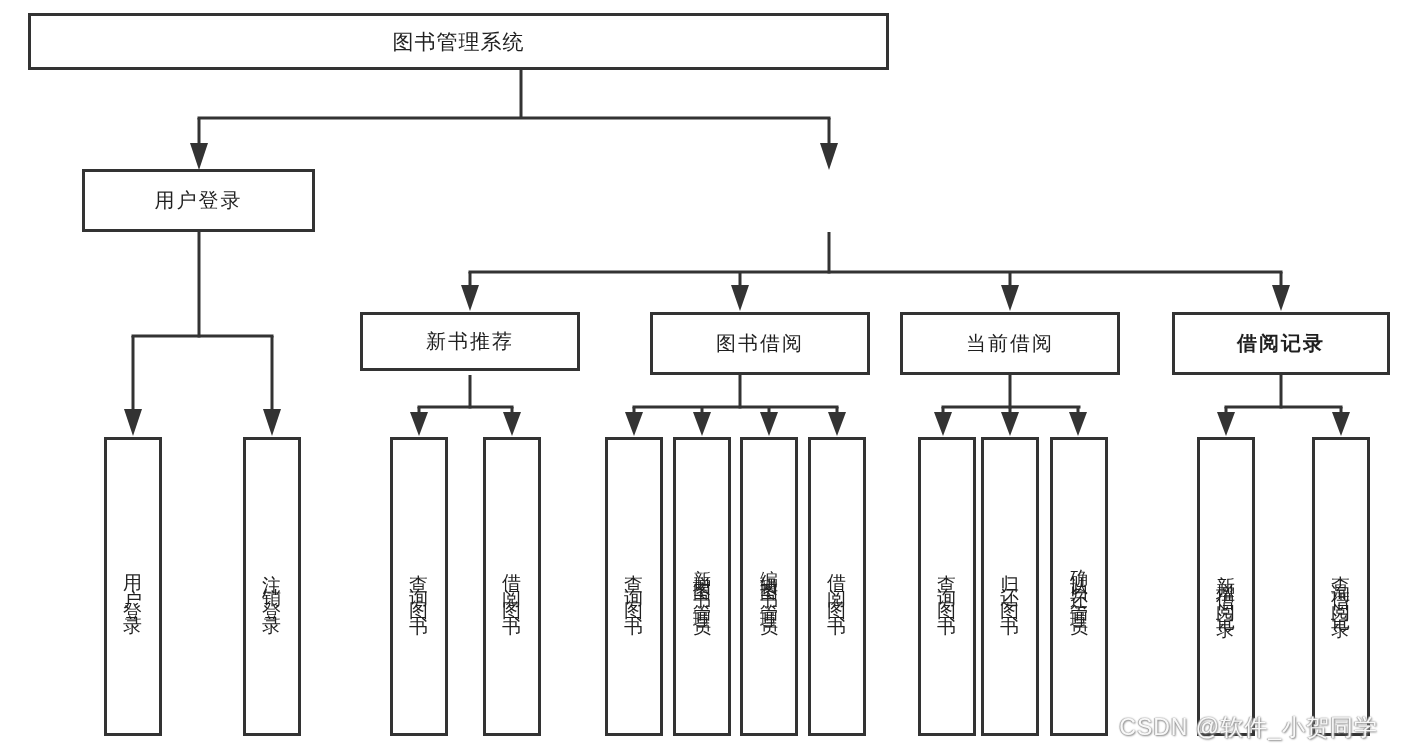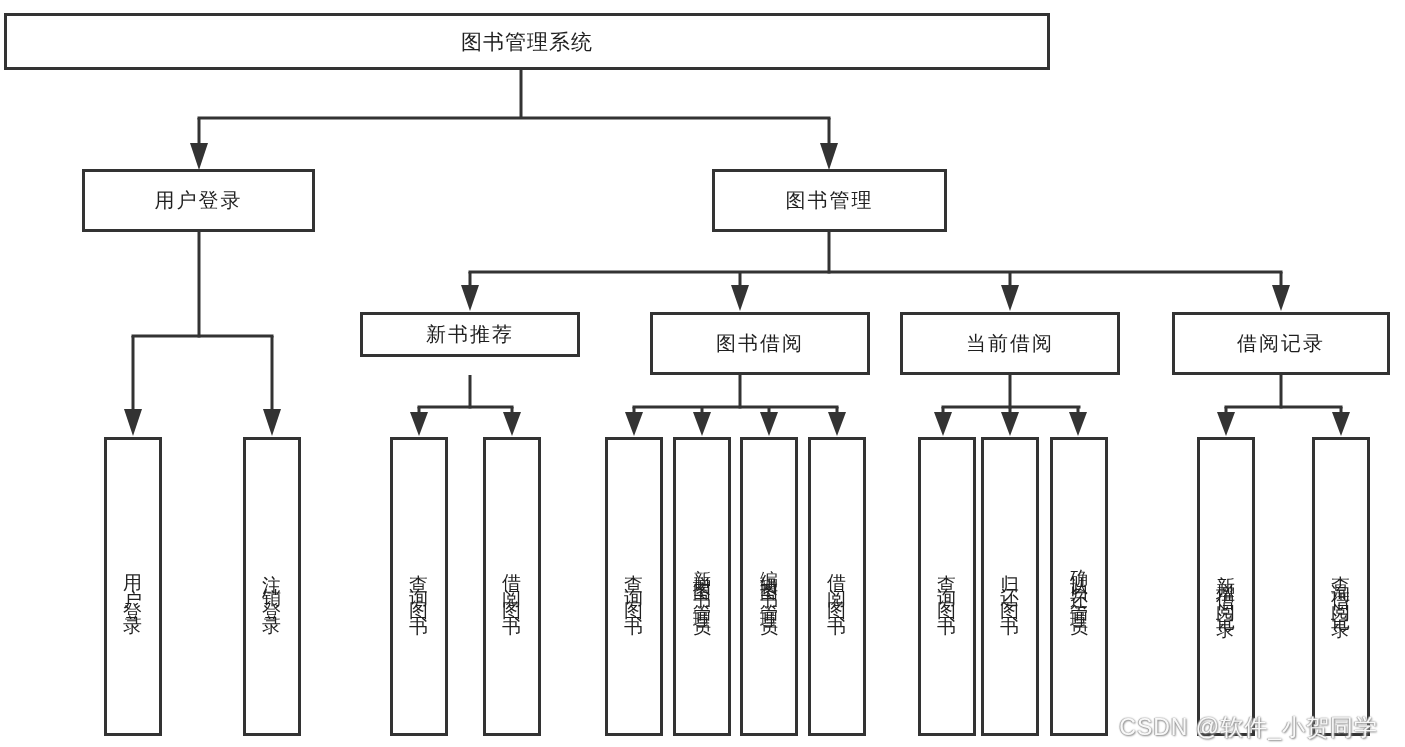--- a/index.html
+++ b/index.html
@@ -96,29 +96,28 @@
       <polygon points="760,412 778,412 769,436"></polygon>
       <polygon points="828,412 846,412 837,436"></polygon>
       <polygon points="934,412 952,412 943,436"></polygon>
       <polygon points="1001,412 1019,412 1010,436"></polygon>
       <polygon points="1069,412 1087,412 1078,436"></polygon>
       <polygon points="1217,412 1235,412 1226,436"></polygon>
       <polygon points="1332,412 1350,412 1341,436"></polygon>
     </g>
   </svg>
 
-  <div class="node h-node root-node" style="left:4px;top:13px;width:1046px;height:57px;">图书管理系统</div>
+  <div class="node h-node root-node" style="left:28px;top:13px;width:861px;height:57px;">图书管理系统</div>
 
   <div class="node h-node" style="left:82px;top:169px;width:233px;height:63px;">用户登录</div>
-  <div class="node h-node" style="left:712px;top:169px;width:235px;height:63px;">图书管理</div>
 
-  <div class="node h-node" style="left:360px;top:312px;width:220px;height:45px;">新书推荐</div>
+  <div class="node h-node" style="left:360px;top:312px;width:220px;height:59px;">新书推荐</div>
   <div class="node h-node" style="left:630px;top:312px;width:220px;height:63px;margin-left:20px;">图书借阅</div>
   <div class="node h-node" style="left:900px;top:312px;width:220px;height:63px;text-align:center;">当前借阅</div>
-  <div class="node h-node" style="left:1172px;top:312px;width:218px;height:63px;">借阅记录</div>
+  <div class="node h-node" style="left:1172px;top:312px;width:218px;height:63px;font-weight:bold;">借阅记录</div>
 
   <div class="node leaf len4" style="left:104px;top:437px;width:58px;height:299px;">用户登录</div>
   <div class="node leaf len4" style="left:243px;top:437px;width:58px;height:299px;">注销登录</div>
 
   <div class="node leaf len4" style="left:390px;top:437px;width:58px;height:299px;">查询图书</div>
   <div class="node leaf len4" style="left:483px;top:437px;width:58px;height:299px;">借阅图书</div>
 
   <div class="node leaf len4" style="left:605px;top:437px;width:58px;height:299px;">查询图书</div>
   <div class="node leaf len9" style="left:673px;top:437px;width:58px;height:299px;">新增图书（管理员）</div>
   <div class="node leaf len9" style="left:740px;top:437px;width:58px;height:299px;">编辑图书（管理员）</div>

